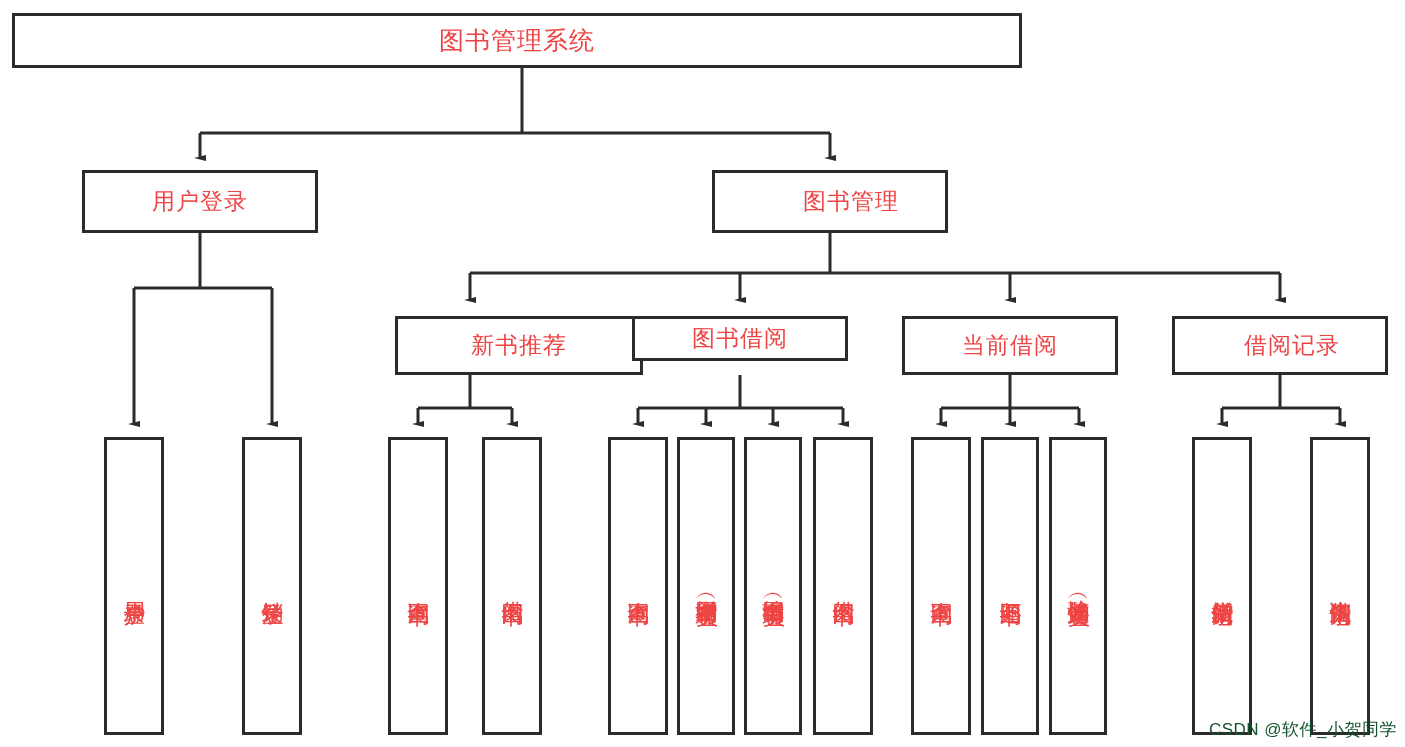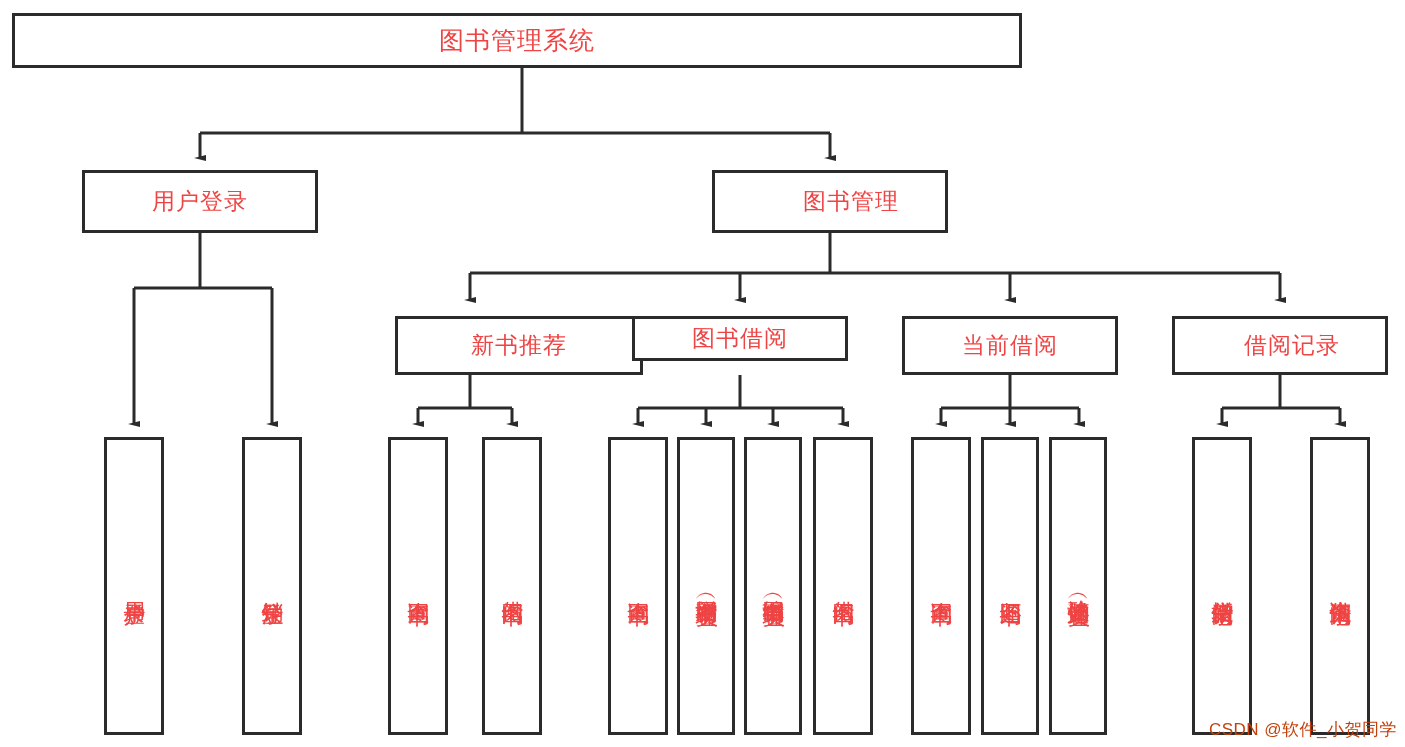--- a/index.html
+++ b/index.html
@@ -37,21 +37,21 @@
     text-align:center;
   }
   #root-node{
     left:12px;top:13px;width:1010px;height:55px;
     font-size:25px;
   }
   #watermark{
     position:absolute;
     right:8px;bottom:6px;
     font-size:17px;
-    color:#c2410c;
+    color:#14532d;
     letter-spacing:0.5px;
     white-space:nowrap;
     pointer-events:none;
   }
   svg.edges{
     position:absolute;left:0;top:0;width:1405px;height:747px;
     pointer-events:none;
   }
 </style>
 </head>

